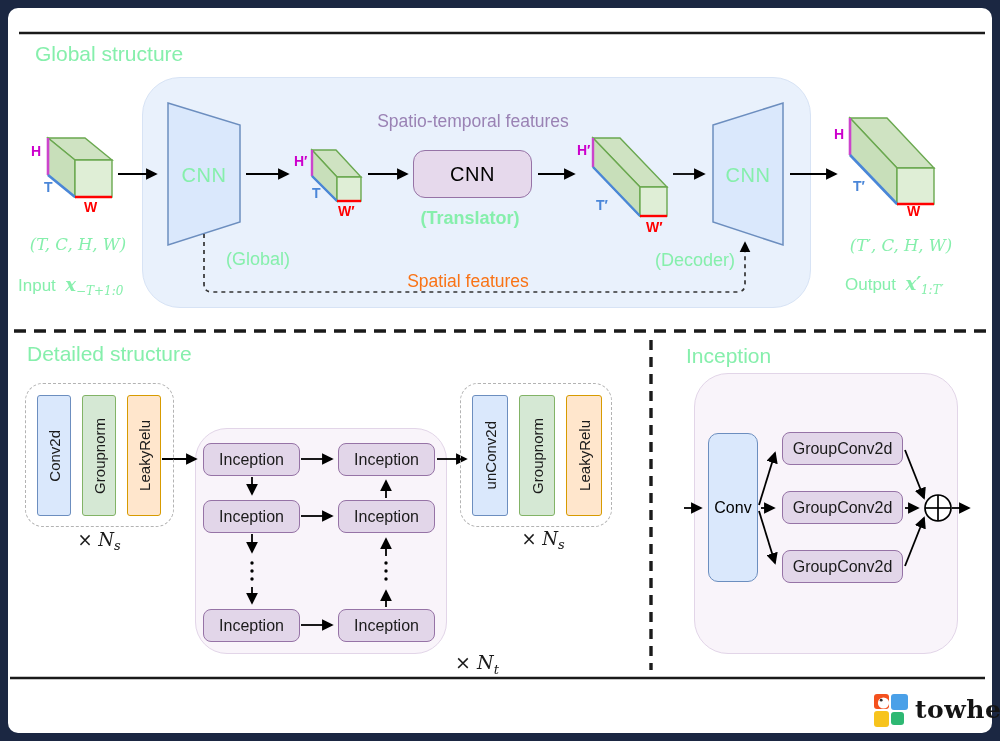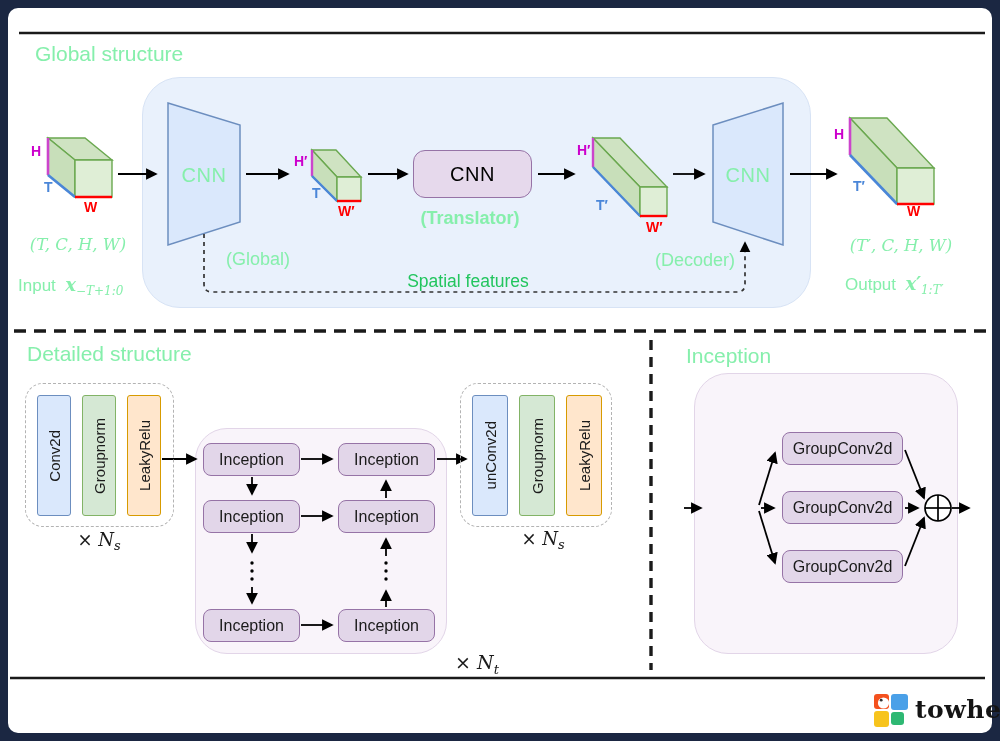--- a/index.html
+++ b/index.html
@@ -141,21 +141,22 @@
       <line x1="952" y1="508" x2="969" y2="508" marker-end="url(#arr)"></line>
     </g>
     <g>
       <circle cx="938" cy="508" r="13" fill="#ffffff" stroke="#000" stroke-width="1.7"></circle>
       <line x1="925" y1="508" x2="951" y2="508" stroke="#000" stroke-width="1.7"></line>
       <line x1="938" y1="495" x2="938" y2="521" stroke="#000" stroke-width="1.7"></line>
     </g>
   </svg>
 
   <div class="lbl title" style="left:35px;top:42px;">Global structure</div>
-  <div class="lbl feat c" style="left:468px;top:281px;color:#22c55e;">Spatial features</div>
+  <div class="lbl feat c" style="left:473px;top:121px;color:#9a82b4;">Spatio-temporal features</div>
+  <div class="lbl feat c" style="left:468px;top:281px;color:#f97316;">Spatial features</div>
 
   <div class="lbl cnn c" style="left:204px;top:175px;">CNN</div>
   <div class="lbl cnn c" style="left:748px;top:175px;">CNN</div>
   <div class="translator" style="left:413px;top:150px;width:119px;height:48px;">
     <span class="cnn">CNN</span>
   </div>
 
   <div class="lbl cap c" style="left:258px;top:259px;">(Global)</div>
   <div class="lbl cap c" style="left:470px;top:218px;font-weight:bold;">(Translator)</div>
   <div class="lbl cap c" style="left:695px;top:260px;">(Decoder)</div>
@@ -234,20 +235,23 @@
     <span class="vtext">Groupnorm</span>
   </div>
   <div class="block b-orange" style="left:566px;top:395px;width:36px;height:121px;">
     <span class="vtext">LeakyRelu</span>
   </div>
   <div class="lbl repeat c" style="left:543px;top:540px;">
     <span>×</span> <span>N</span><sub>s</sub>
   </div>
 
   <div class="lbl title" style="left:686px;top:344px;">Inception</div>
+  <div class="convbox" style="left:708px;top:433px;width:50px;height:149px;">
+    <span>Conv</span>
+  </div>
   <div class="block b-purple incbox" style="left:782px;top:432px;width:121px;height:33px;">
       <span>GroupConv2d</span>
     </div>
   <div class="block b-purple incbox" style="left:782px;top:491px;width:121px;height:33px;">
       <span>GroupConv2d</span>
     </div>
   <div class="block b-purple incbox" style="left:782px;top:550px;width:121px;height:33px;">
       <span>GroupConv2d</span>
     </div>
 

